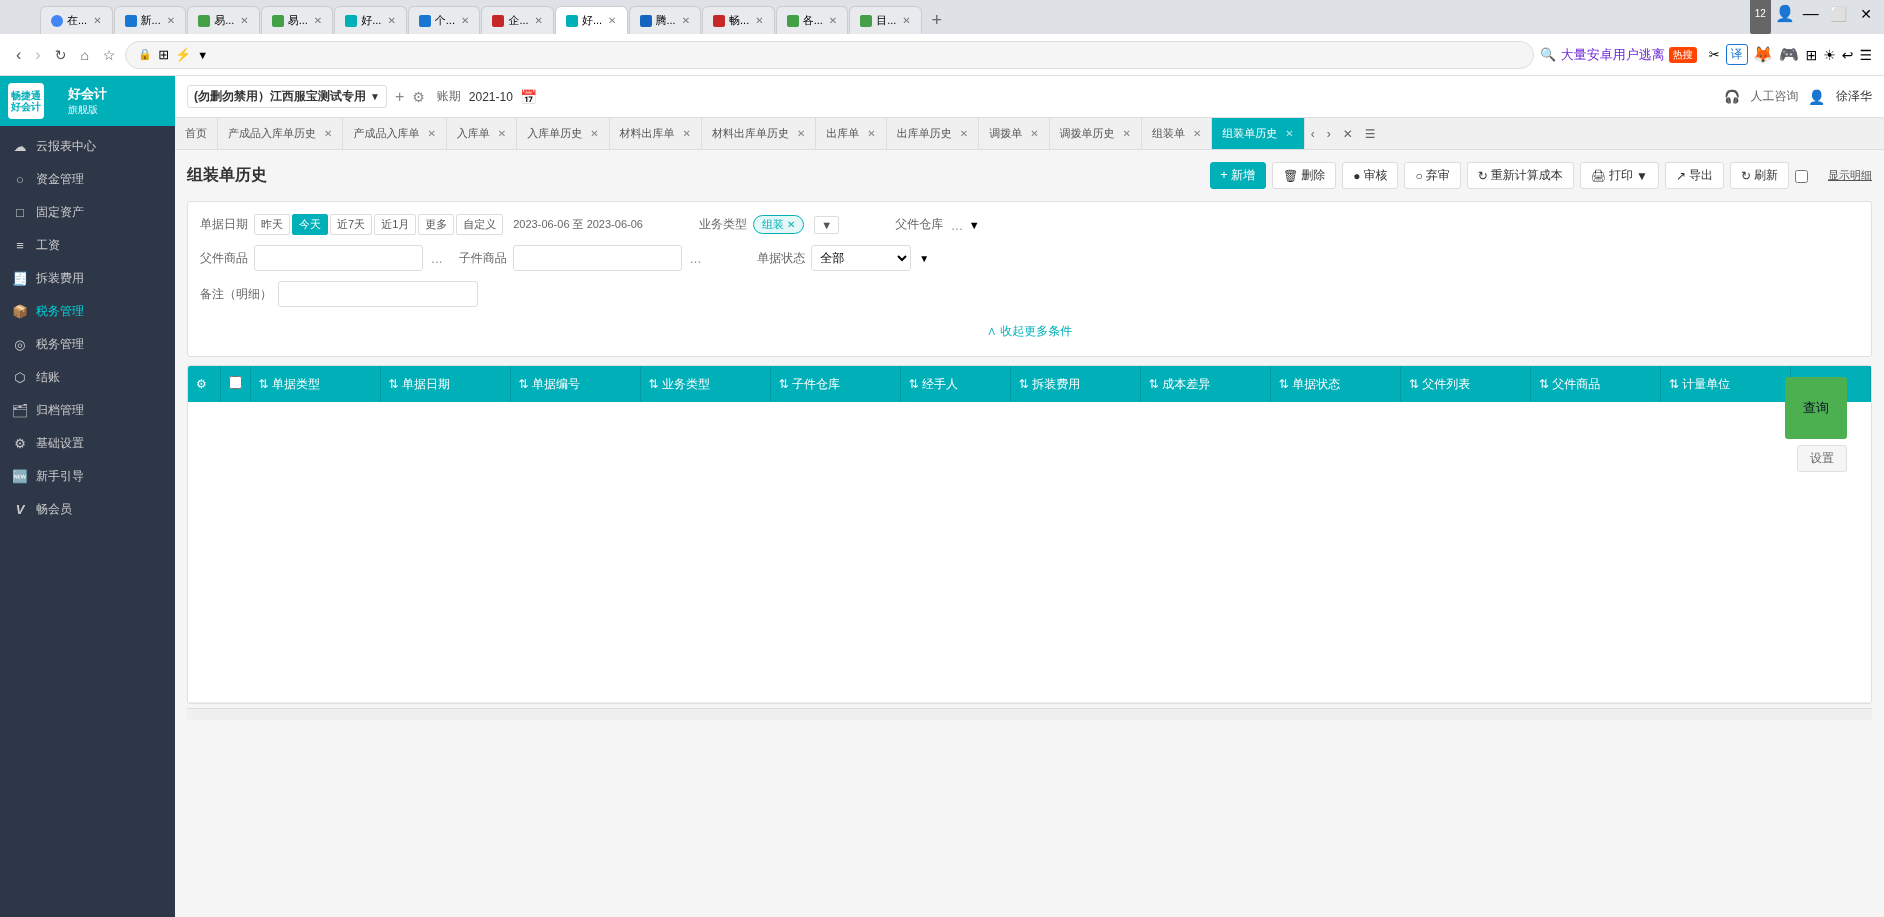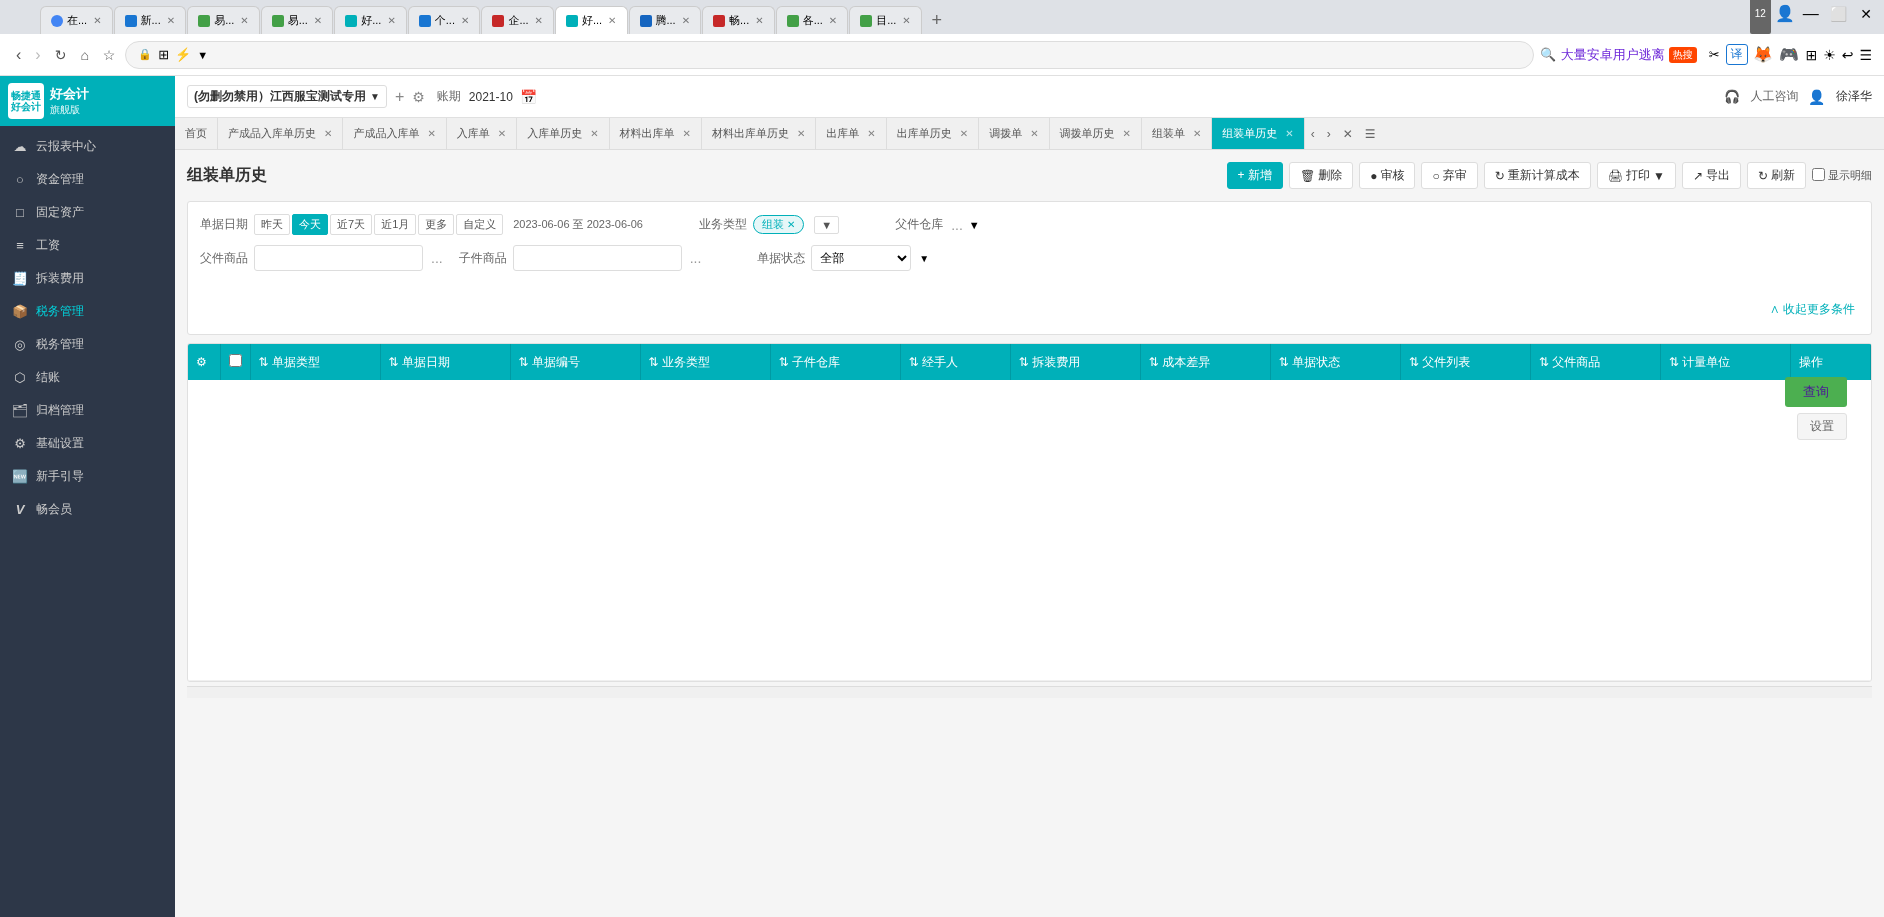--- a/index.html
+++ b/index.html
@@ -3,21 +3,21 @@
   <meta charset="utf-8">
   <style>
     * { margin: 0; padding: 0; box-sizing: border-box; }
     body { font-family: "Microsoft YaHei", sans-serif; font-size: 12px; background: #f0f0f0; overflow: hidden; width: 1884px; height: 917px; }
 
     
     .app-container { display: flex; height: calc(917px - 76px); }
 
     
     .sidebar { width: 175px; background: #2d3748; color: #fff; display: flex; flex-direction: column; flex-shrink: 0; }
-    .sidebar-header { background: #00b0b9; padding: 8px; display: flex; align-items: center; gap: 6px; height: 50px; }
+    .sidebar-header { background: #00b0b9; padding: 8px; display: flex; align-items: center; gap: 24px; height: 50px; }
     .sidebar-logo { width: 36px; height: 36px; background: #fff; border-radius: 4px; display: flex; align-items: center; justify-content: center; }
     .sidebar-logo-text { font-size: 10px; color: #00b0b9; font-weight: bold; line-height: 1.1; text-align: center; }
     .sidebar-brand { color: #fff; font-size: 13px; font-weight: bold; }
     .sidebar-brand-sub { font-size: 10px; color: #e0f7f8; }
     .sidebar-favorites { background: #3a4a5c; padding: 6px 10px; font-size: 11px; color: #ccc; }
     .sidebar-fav-label { color: #00d4dd; font-size: 11px; }
     .sidebar-fav-hint { font-size: 10px; color: #888; }
     .sidebar-nav { flex: 1; overflow-y: auto; padding: 4px 0; }
     .sidebar-item { display: flex; align-items: center; gap: 8px; padding: 8px 12px; color: #ccc; cursor: pointer; font-size: 12px; }
     .sidebar-item.active { color: #00d4dd; }
@@ -71,21 +71,21 @@
     .data-table thead th { padding: 0 8px; text-align: left; white-space: nowrap; border-right: 1px solid #009aa3; font-weight: normal; cursor: pointer; }
     .data-table tbody tr { height: 32px; border-bottom: 1px solid #f0f0f0; }
     .data-table tbody td { padding: 0 8px; color: #333; }
     .th-settings { width: 32px; text-align: center; }
     .th-check { width: 28px; text-align: center; }
     .th-ops { background: #00b0b9; width: 80px; text-align: center; }
 
     
     .bottom-scrollbar { height: 12px; background: #f0f0f0; border-top: 1px solid #ddd; }
 
-    .display-checkbox { display: flex; align-items: flex-start; gap: 3px; font-size: 11px; color: #555; }
+    .display-checkbox { display: flex; align-items: flex-end; gap: 20px; font-size: 11px; color: #555; text-decoration: underline; }
   </style>
 </head>
 <body>
 
 <div style="background:#dee1e6; height:34px; display:flex; align-items:flex-end; padding-top:4px; padding-left:40px; overflow:hidden;">
   <div style="background:#e8eaed; border-radius:6px 6px 0 0; padding:0 10px; height:28px; display:flex; align-items:center; font-size:11px; gap:4px; max-width:120px; overflow:hidden; cursor:pointer; border:1px solid #ccc; border-bottom:none; margin-right:1px;">
     <span style="width:12px;height:12px;background:#4285f4;border-radius:50%;display:inline-block;flex-shrink:0;"></span>
     <span style="overflow:hidden;text-overflow:ellipsis;white-space:nowrap;">在...</span>
     <span style="font-size:10px;opacity:0.5;margin-left:2px;">✕</span>
   </div>
@@ -419,27 +419,33 @@
 
           <div class="filter-group" style="margin-left:40px;">
             <span class="filter-label">单据状态</span>
             <select class="filter-select">
               <option value="">全部</option>
             </select>
             <span style="font-size:10px;margin-left:2px;">▼</span>
           </div>
         </div>
 
+        <div class="filter-row" style="margin-bottom:0;">
+          <div class="filter-group">
+            <span class="filter-label">备注（明细）</span>
+            <input class="filter-input" type="text" style="min-width: 200px;">
+          </div>
+        </div>
 
         <div style="position:absolute;right:24px;top:175px;display:flex;gap:6px;flex-direction:column;align-items:flex-end;">
-          <button class="btn-green" style="background:#4caf50;color:#4c1d95;border:none;border-radius:3px;padding:6px 18px;font-size:13px;cursor:pointer;">查询</button>
+          <button class="btn-green" style="background:#4caf50;color:#0f172a;border:none;border-radius:3px;padding:22px 18px;font-size:13px;cursor:pointer;">查询</button>
           <button class="btn-gray" style="background:#f5f5f5;color:#666;border:1px solid #e0e0e0;border-radius:3px;padding:4px 12px;font-size:12px;cursor:pointer;">设置</button>
         </div>
 
-        <div class="collapse-bar" style="margin-top:26px;text-align:right;">
+        <div class="collapse-bar" style="margin-top:12px;text-align:center;">
           <span>∧</span>
           <span>收起更多条件</span>
         </div>
       </div>
 
       <div class="data-table-wrap">
         <table class="data-table">
           <thead>
             <tr>
               <th class="th-settings">⚙</th>

